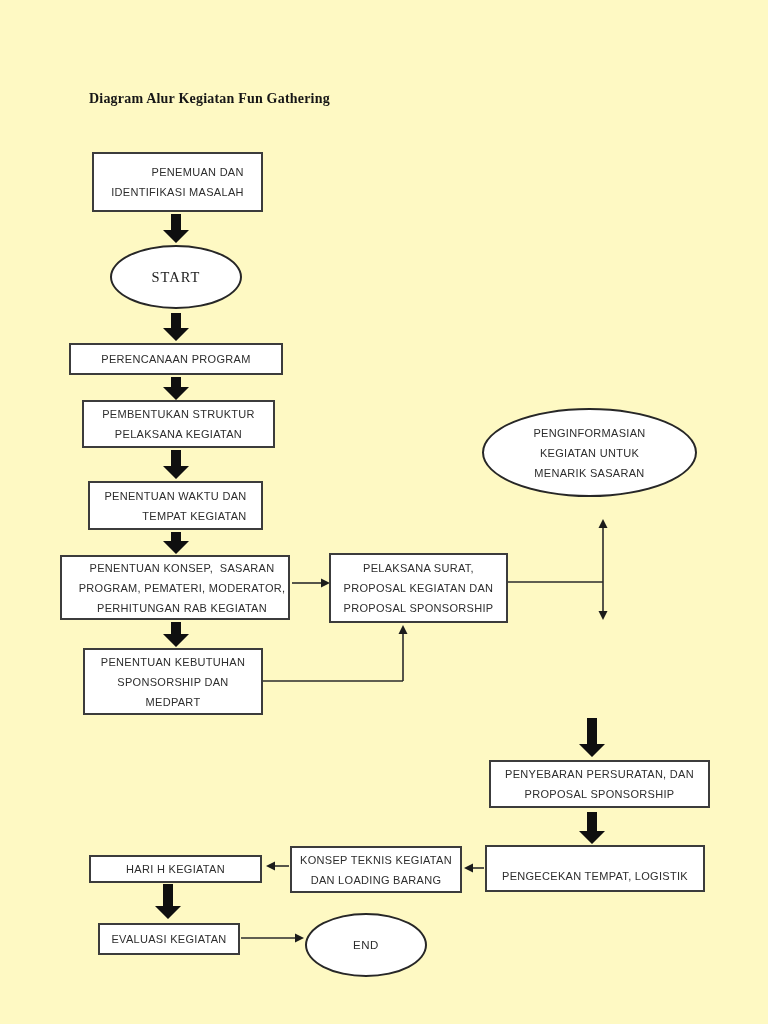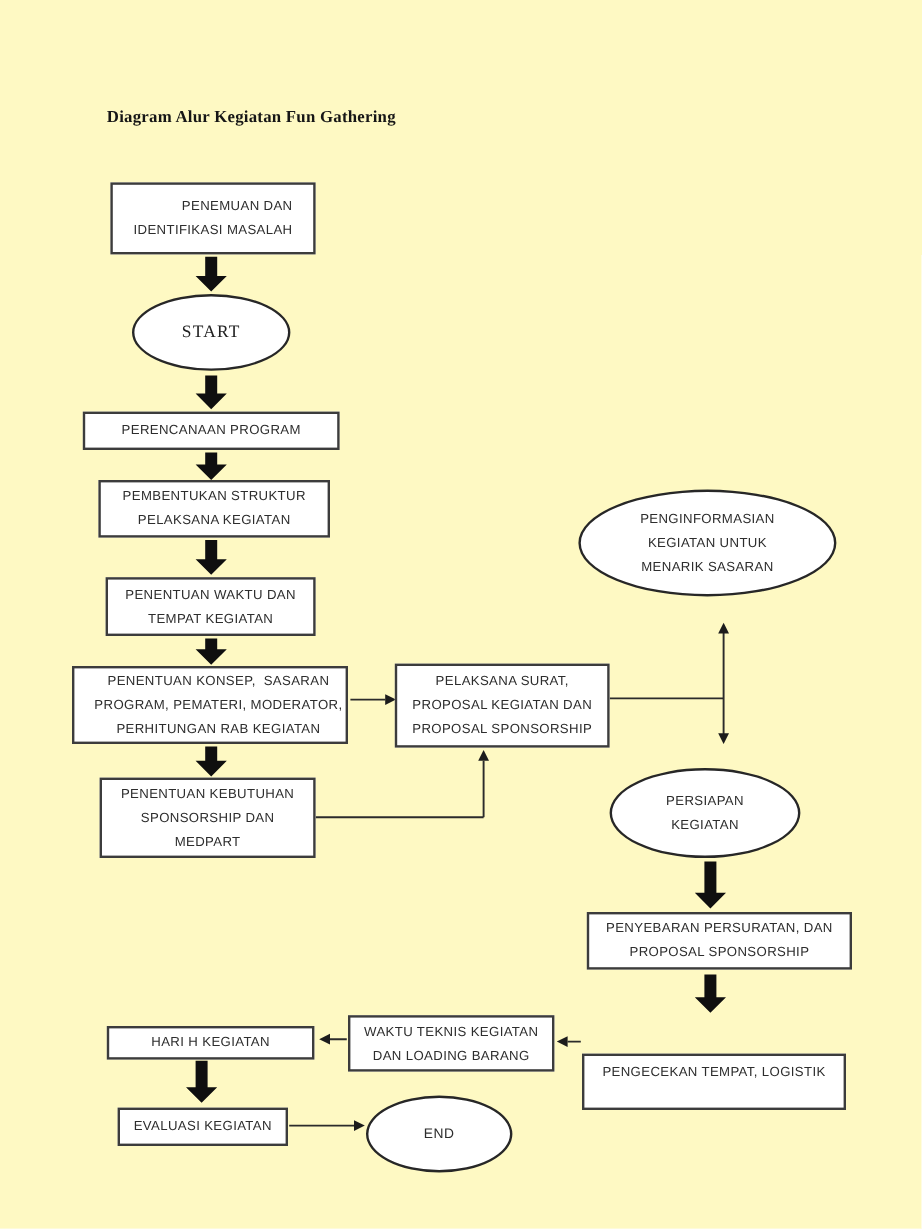--- a/index.html
+++ b/index.html
@@ -33,21 +33,21 @@
     color: #2d2d2d;
   }
   .node .lbl {
     font: 11px/20px "Liberation Sans", sans-serif;
     letter-spacing: .3px;
     white-space: pre-wrap;
     color: #2d2d2d;
   }
   .process { border: 2px solid #3c3c3c; }
   .terminator { border: 2px solid #272727; border-radius: 50%; }
-  .top-align { align-items: flex-start; padding-top: 4px; margin-top: 33px; }
+  .top-align { align-items: center; padding-top: 15px; }
   .start-label .lbl {
     font-family: "Liberation Serif", serif;
     font-size: 14.5px;
     letter-spacing: 1px;
     color: #222;
   }
   .end-label .lbl { font-size: 11.5px; letter-spacing: .5px; }
   svg.wires { position: absolute; left: 0; top: 0; }
   svg .thin { stroke: #2b2b2b; stroke-width: 1.6; fill: none; }
   svg .head { fill: #1c1c1c; stroke: none; }
@@ -112,21 +112,21 @@
 
   <div class="node process" style="left:69px; top:343px; width:214px; height:32px;">
     <span class="lbl">PERENCANAAN PROGRAM</span>
   </div>
 
   <div class="node process" style="left:82px; top:400px; width:193px; height:48px;">
     <span class="lbl">PEMBENTUKAN STRUKTUR
 PELAKSANA KEGIATAN</span>
   </div>
 
-  <div class="node process" style="left:88px; top:481px; width:175px; height:49px;">
+  <div class="node process" style="left:88px; top:481px; width:175px; height:49px;text-align:right;">
     <span class="lbl">PENENTUAN WAKTU DAN
 TEMPAT KEGIATAN</span>
   </div>
 
   <div class="node process" style="left:60px; top:555px; width:230px; height:65px;padding-left:14px;">
     <span class="lbl">PENENTUAN KONSEP,  SASARAN
 PROGRAM, PEMATERI, MODERATOR,
 PERHITUNGAN RAB KEGIATAN</span>
   </div>
 
@@ -141,36 +141,32 @@
 PROPOSAL KEGIATAN DAN
 PROPOSAL SPONSORSHIP</span>
   </div>
 
   <div class="node terminator" style="left:482px; top:408px; width:215px; height:89px;">
     <span class="lbl">PENGINFORMASIAN
 KEGIATAN UNTUK
 MENARIK SASARAN</span>
   </div>
 
-  <div class="node terminator" style="left:508px; top:640px; width:159px; height:75px;">
-    <span class="lbl">PERSIAPAN
-KEGIATAN</span>
-  </div>
 
   <div class="node process" style="left:489px; top:760px; width:221px; height:48px;">
     <span class="lbl">PENYEBARAN PERSURATAN, DAN
 PROPOSAL SPONSORSHIP</span>
   </div>
 
   <div class="node process top-align" style="left:485px; top:845px; width:220px; height:47px;">
     <span class="lbl">PENGECEKAN TEMPAT, LOGISTIK</span>
   </div>
 
   <div class="node process" style="left:290px; top:846px; width:172px; height:47px;">
-    <span class="lbl">WAKTU TEKNIS KEGIATAN
+    <span class="lbl">KONSEP TEKNIS KEGIATAN
 DAN LOADING BARANG</span>
   </div>
 
   <div class="node process" style="left:89px; top:855px; width:173px; height:28px;">
     <span class="lbl">HARI H KEGIATAN</span>
   </div>
 
   <div class="node process" style="left:98px; top:923px; width:142px; height:32px;">
     <span class="lbl">EVALUASI KEGIATAN</span>
   </div>

